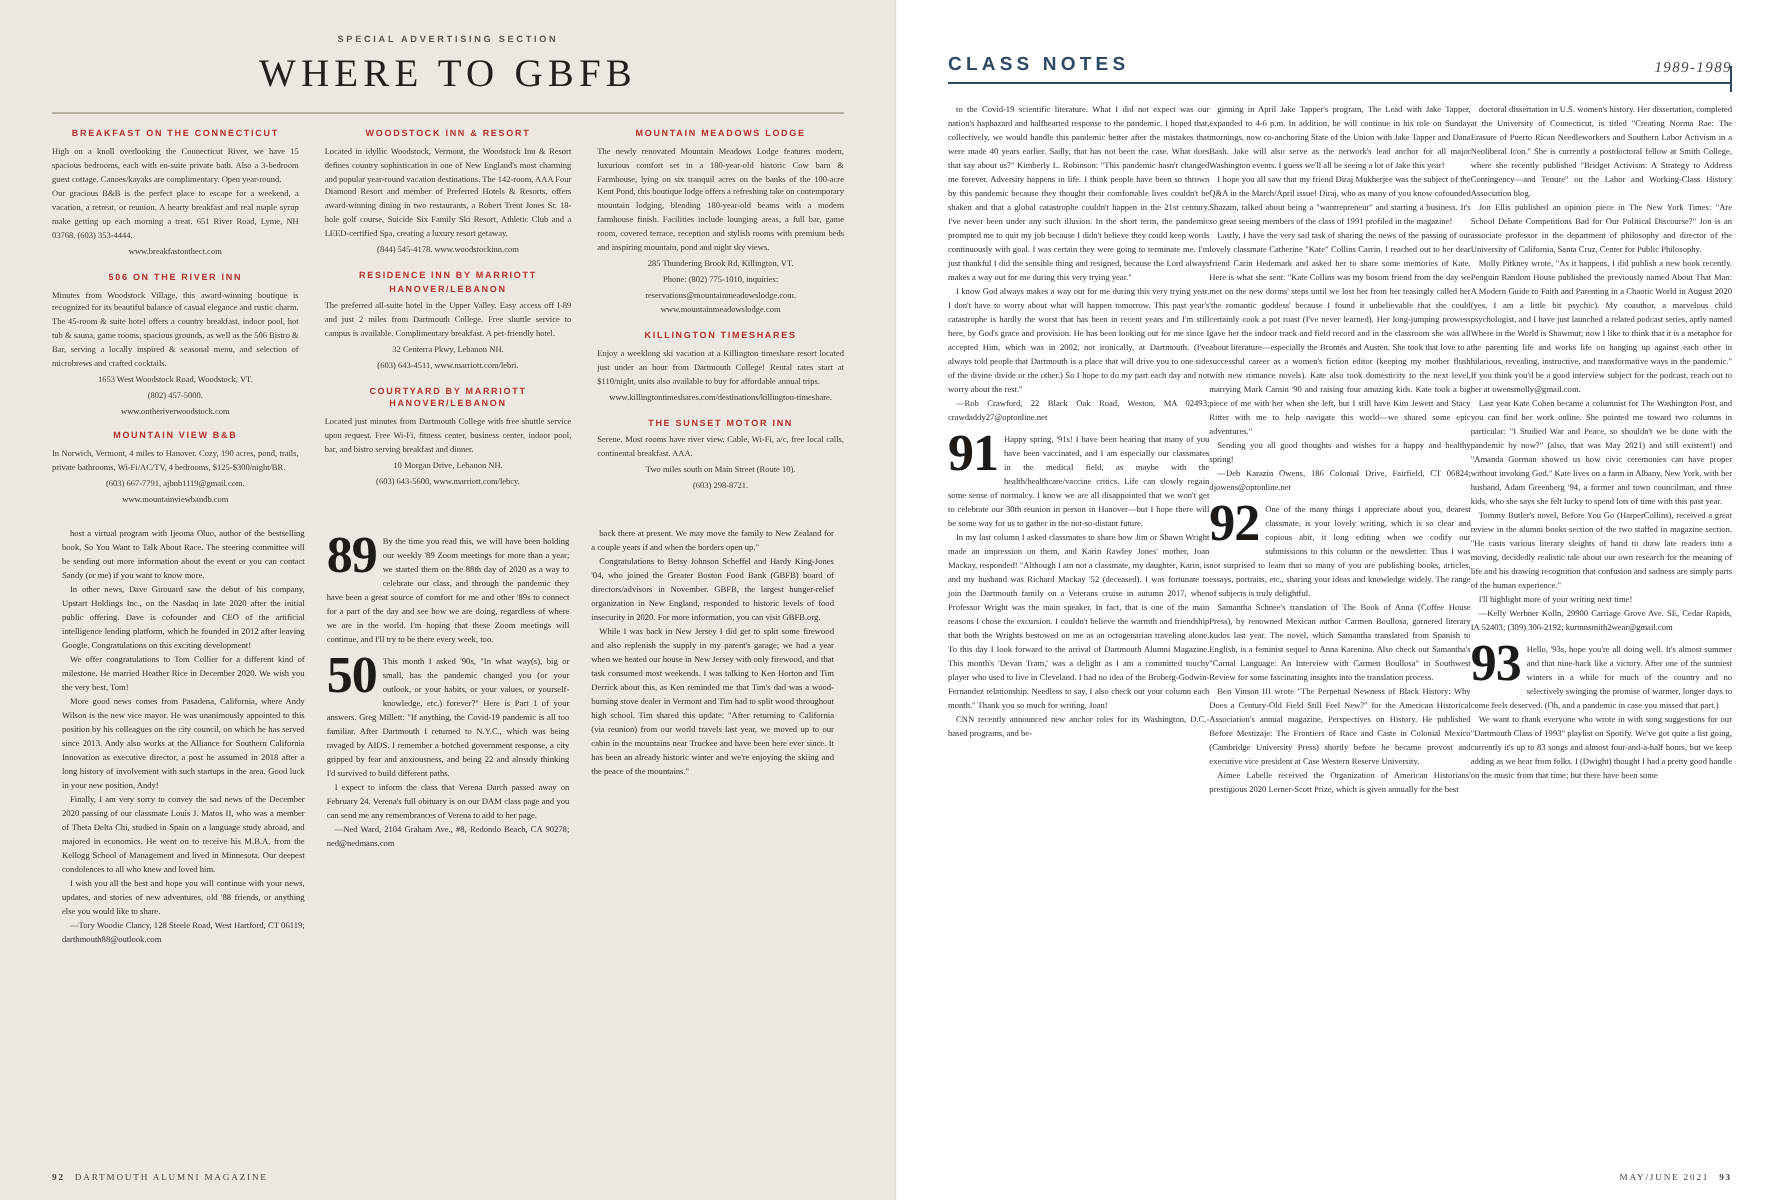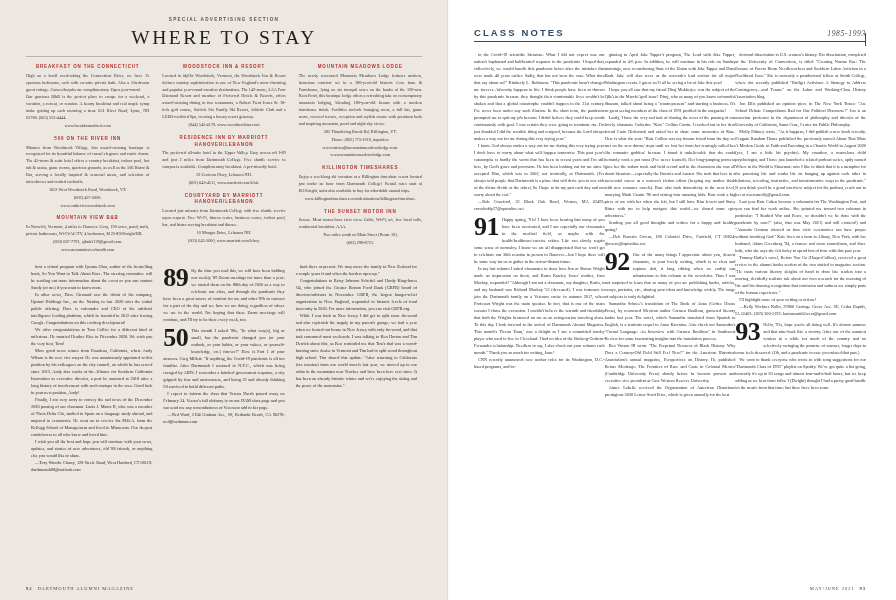--- a/index.html
+++ b/index.html
@@ -214,21 +214,21 @@
   }
 </style>
 </head>
 <body>
 
 <div class="spread">
 
   <div class="page-left">
 
     <div class="ad-kicker">SPECIAL ADVERTISING SECTION</div>
-    <div class="ad-title">WHERE TO STAY</div>
+    <div class="ad-title">WHERE TO GBFB</div>
     <div class="ad-rule"></div>
 
     <div class="ad-grid">
       <div class="ad-col" id="adcol1">
           <div class="ad-head">BREAKFAST ON THE CONNECTICUT</div>
           <p class="ad-body">High on a knoll overlooking the Connecticut River, we have 15 spacious bedrooms, each with en-suite private bath. Also a 3-bedroom guest cottage. Canoes/kayaks are complimentary. Open year-round.</p>
           <p class="ad-body">Our gracious B&amp;B is the perfect place to escape for a weekend, a vacation, a retreat, or reunion. A hearty breakfast and real maple syrup make getting up each morning a treat. 651 River Road, Lyme, NH 03768. (603) 353-4444.</p>
           <p class="ad-body center">www.breakfastonthect.com</p>
           <div class="ad-head">506 ON THE RIVER INN</div>
           <p class="ad-body">Minutes from Woodstock Village, this award-winning boutique is recognized for its beautiful balance of casual elegance and rustic charm. The 45-room &amp; suite hotel offers a country breakfast, indoor pool, hot tub &amp; sauna, game rooms, spacious grounds, as well as the 506 Bistro &amp; Bar, serving a locally inspired &amp; seasonal menu, and selection of microbrews and crafted cocktails.</p>
@@ -301,21 +301,21 @@
 
     <div class="footer-left">
       <span class="fnum">92</span><span>DARTMOUTH ALUMNI MAGAZINE</span>
     </div>
   </div>
 
   <div class="page-right">
 
     <div class="cn-header">
       <div class="cn-title">CLASS NOTES</div>
-      <div class="cn-range">1985-1993</div>
+      <div class="cn-range">1989-1989</div>
     </div>
     <div class="cn-rule"></div>
     <div class="cn-tick"></div>
 
     <div class="cn-grid">
       <div class="cn-col" id="rnc1">
           <p class="note-p">to the Covid-19 scientific literature. What I did not expect was our nation's haphazard and halfhearted response to the pandemic. I hoped that, collectively, we would handle this pandemic better after the mistakes that were made 40 years earlier. Sadly, that has not been the case. What does that say about us?" Kimberly L. Robinson: "This pandemic hasn't changed me forever. Adversity happens in life. I think people have been so thrown by this pandemic because they thought their comfortable lives couldn't be shaken and that a global catastrophe couldn't happen in the 21st century. I've never been under any such illusion. In the short term, the pandemic prompted me to quit my job because I didn't believe they could keep words continuously with goal. I was certain they were going to terminate me. I'm just thankful I did the sensible thing and resigned, because the Lord always makes a way out for me during this very trying year."</p>
           <p class="note-p">I know God always makes a way out for me during this very trying year. I don't have to worry about what will happen tomorrow. This past year's catastrophe is hardly the worst that has been in recent years and I'm still here, by God's grace and provision. He has been looking out for me since I accepted Him, which was in 2002, not ironically, at Dartmouth. (I've always told people that Dartmouth is a place that will drive you to one side of the divine divide or the other.) So I hope to do my part each day and not worry about the rest."</p>
           <p class="sig">—Rob Crawford, 22 Black Oak Road, Weston, MA 02493; crawdaddy27@optonline.net</p>
           <div class="dropwrap">

